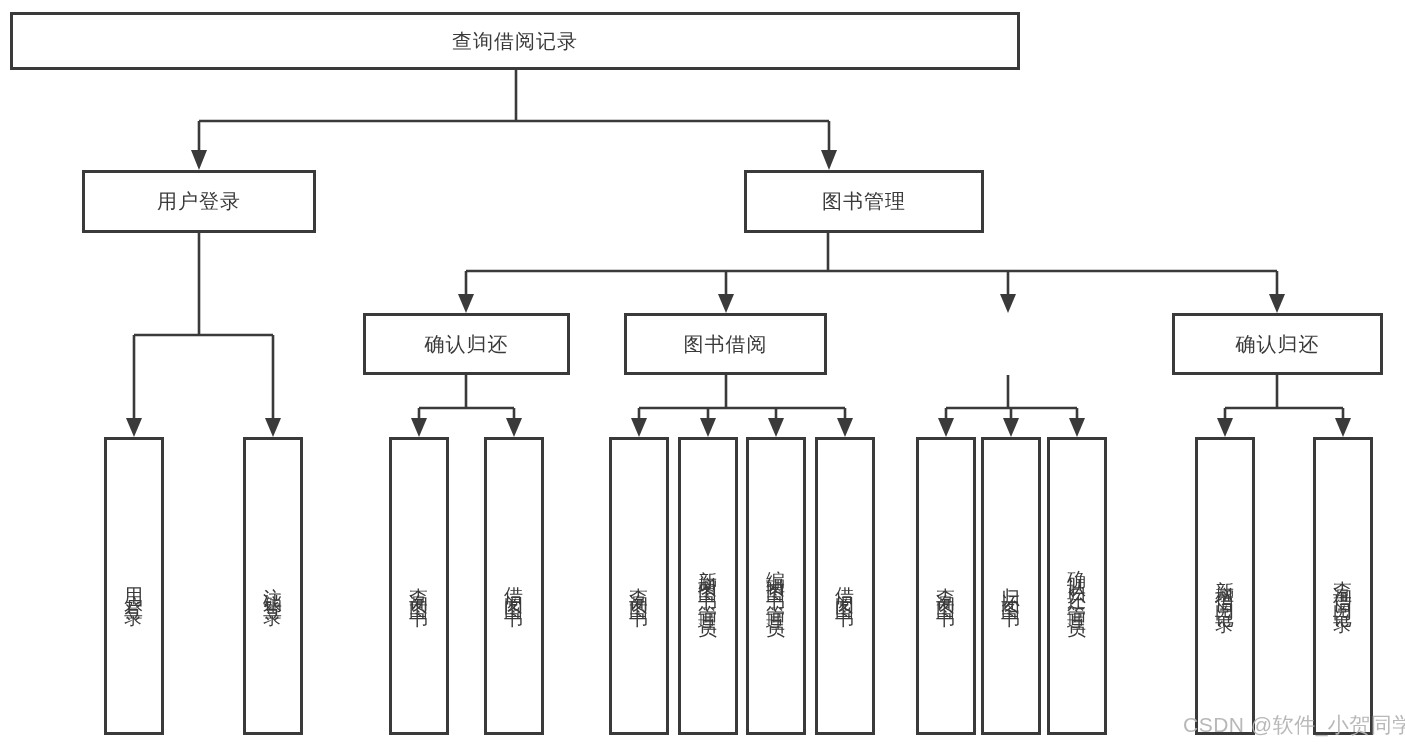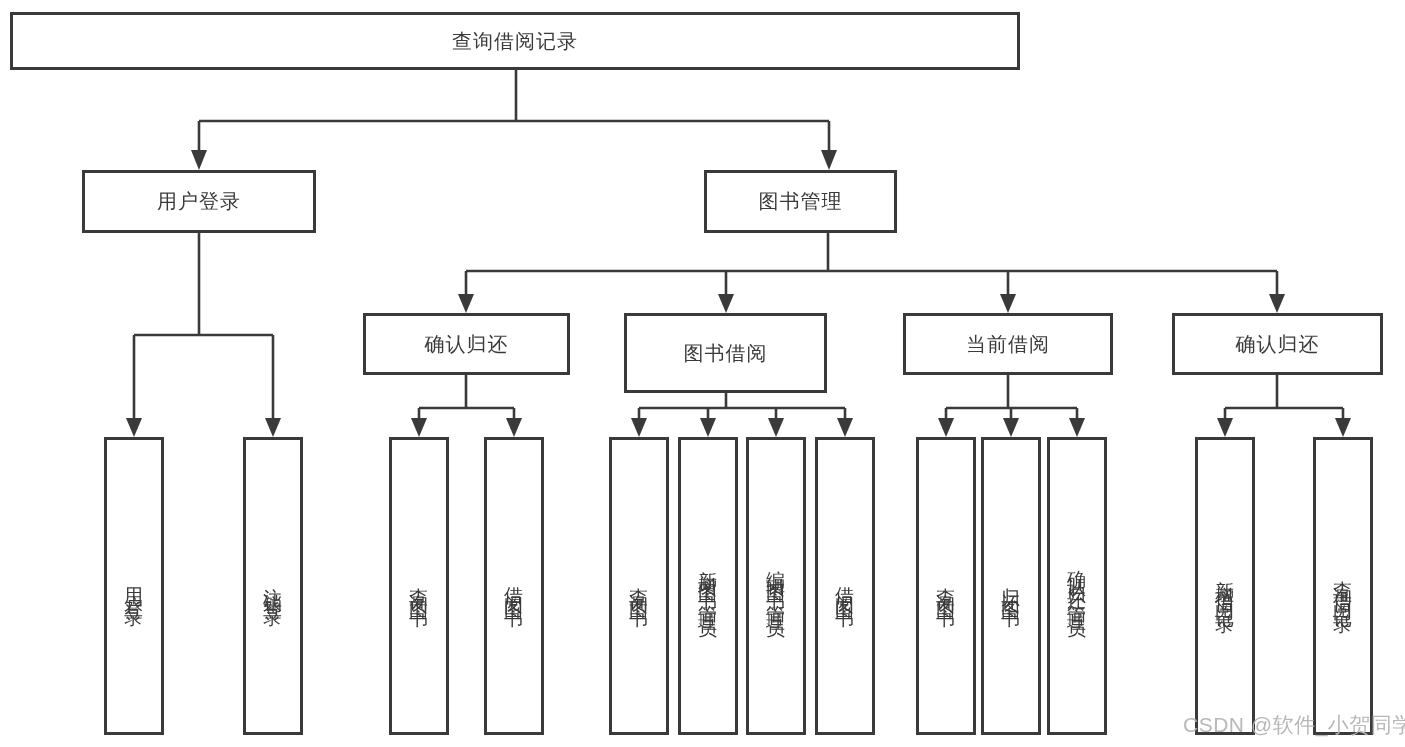--- a/index.html
+++ b/index.html
@@ -131,32 +131,29 @@
     <polygon points="1335,418 1351,418 1343,437"></polygon>
   </svg>
 
   <div class="node hbox" style="left:10px; top:12px; width:1010px; height:58px">
     <span class="label">查询借阅记录</span>
   </div>
 
   <div class="node hbox" style="left:82px; top:170px; width:234px; height:63px">
     <span class="label">用户登录</span>
   </div>
-  <div class="node hbox" style="left:704px; top:170px; width:193px; height:63px">
+  <div class="node hbox" style="left:744px; top:170px; width:240px; height:63px">
     <span class="label">图书管理</span>
   </div>
 
   <div class="node hbox" style="left:363px; top:313px; width:207px; height:62px">
     <span class="label">确认归还</span>
   </div>
-  <div class="node hbox" style="left:624px; top:313px; width:203px; height:80px">
+  <div class="node hbox" style="left:624px; top:313px; width:203px; height:62px">
     <span class="label">图书借阅</span>
-  </div>
-  <div class="node hbox" style="left:903px; top:313px; width:210px; height:62px">
-    <span class="label">当前借阅</span>
   </div>
   <div class="node hbox" style="left:1172px; top:313px; width:211px; height:62px">
     <span class="label">确认归还</span>
   </div>
 
   <div class="node vbox" style="left:104px; top:437px; width:60px; height:298px">
     <span class="label">用户登录</span>
   </div>
   <div class="node vbox" style="left:243px; top:437px; width:60px; height:298px">
     <span class="label">注销登录</span>

